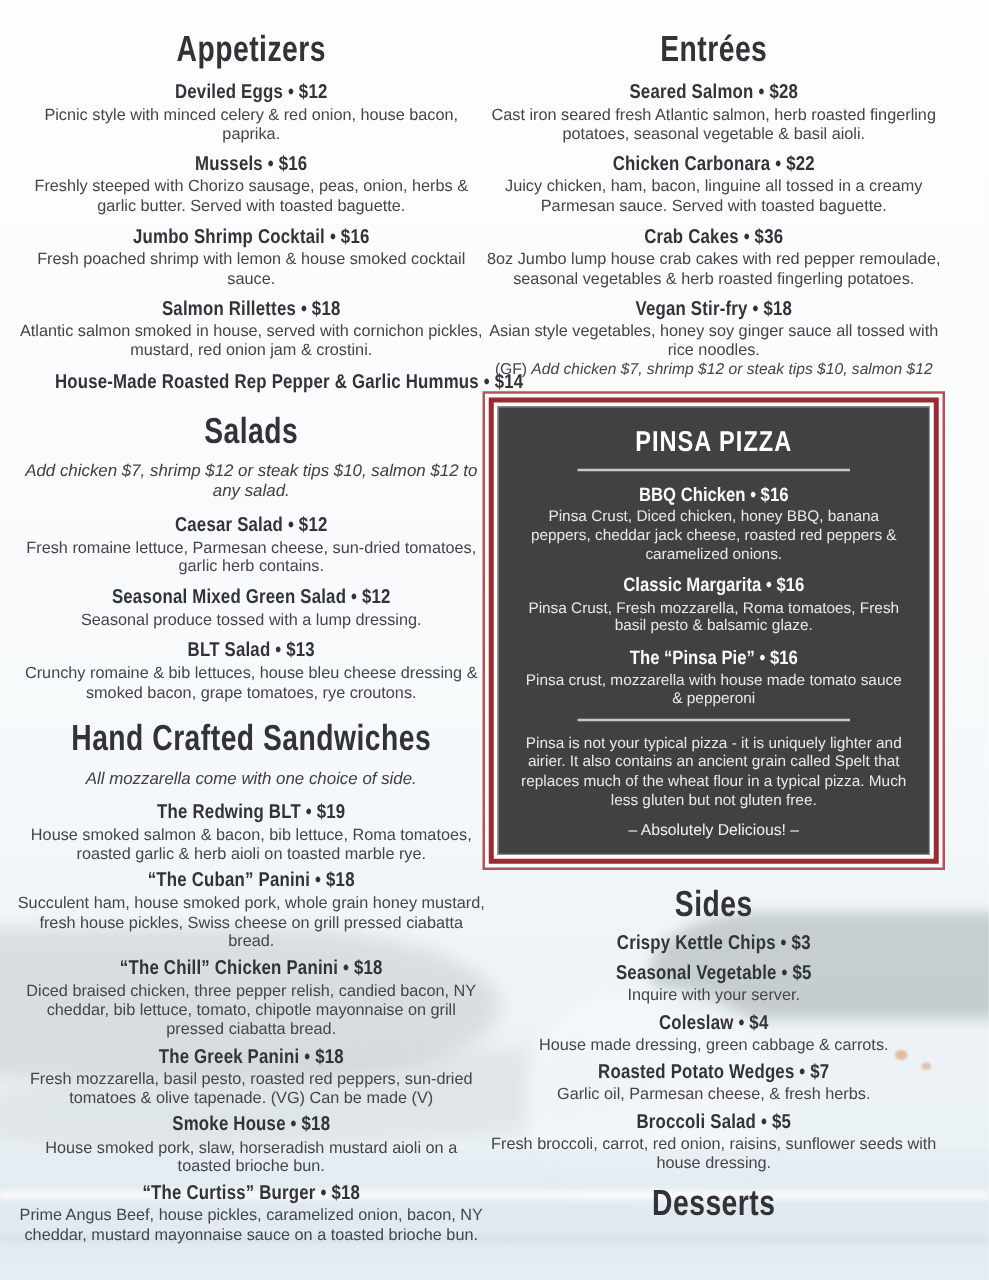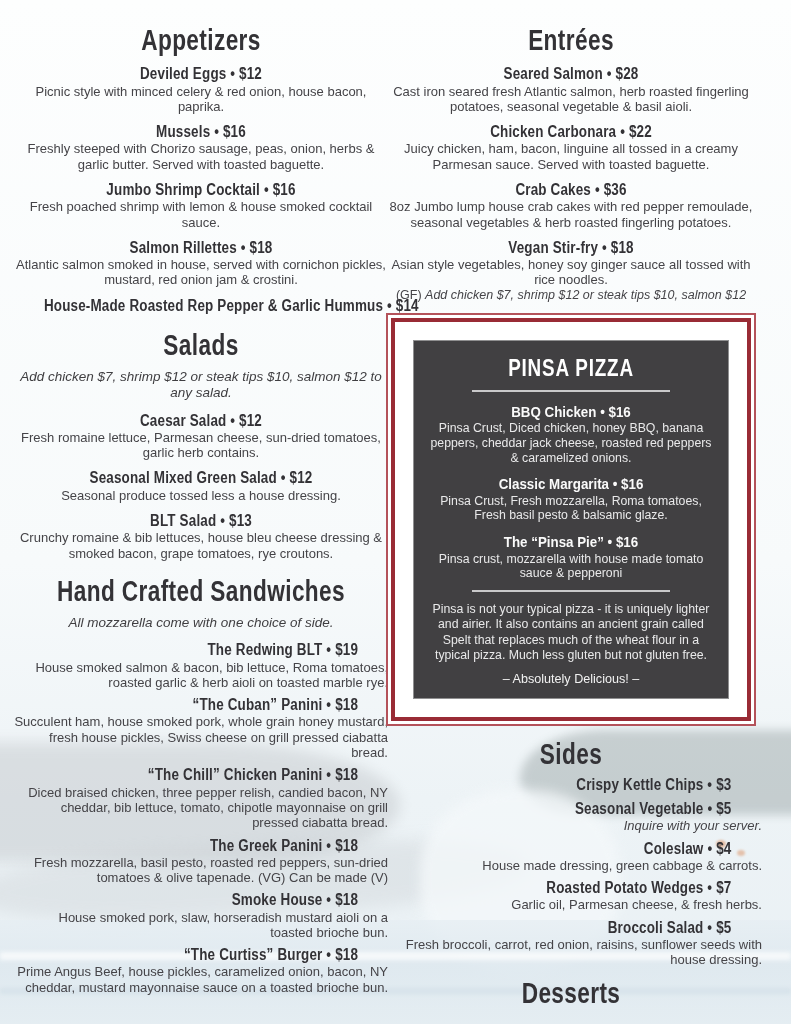--- a/index.html
+++ b/index.html
@@ -35,29 +35,29 @@
   .section-title.first{margin-top:0;}
   .section-note{font-style:italic;font-size:13.5px;color:#3f3e41;margin:0 0 9px;line-height:1.2;}
 
   .item{margin:0 0 8px;}
   .item-title{
     font-size:16px;font-weight:700;line-height:1.2;color:#333236;
     transform:scaleX(.84);transform-origin:center;white-space:nowrap;
     letter-spacing:.2px;
   }
   .item-desc{font-size:13px;line-height:1.18;color:#454448;}
-  .item-desc.italic{font-style:italic;}
-  .xtight .item{margin-bottom:5px;text-align:right;}
+  .item-desc.italic{}
+  .xtight .item{margin-bottom:5px;}
 
   .gf-line{font-size:12.5px;line-height:1.2;color:#454448;}
   .gf-note{font-style:italic;}
 
   
   .pinsa-outer{border:2px solid #b4525a;padding:3px;margin:10px 6px 12px;background:#ffffff;}
-  .pinsa-mid{border:4px solid #992b35;padding:18px;background:#ffffff;}
+  .pinsa-mid{border:4px solid #992b35;padding:3px;background:#ffffff;}
   .pinsa-box{background:#414042;color:#f2f2f2;padding:12px 16px 12px;border:1px solid #8f8f90;}
   .pinsa-title{
     font-size:23px;font-weight:700;color:#ffffff;letter-spacing:1px;
     transform:scaleX(.82);transform-origin:center;white-space:nowrap;margin:2px 0 0;
   }
   .pinsa-divider{height:2px;background:#c9c9ca;width:70%;margin:8px auto 10px;}
   .pinsa-item{margin-bottom:9px;}
   .pinsa-item-title{
     font-size:15.5px;font-weight:700;color:#fafafa;line-height:1.25;
     transform:scaleX(.86);transform-origin:center;white-space:nowrap;
@@ -110,21 +110,21 @@
 
   <div>
     <div class="section-title">Salads</div>
     <div class="section-note">Add chicken $7, shrimp $12 or steak tips $10, salmon $12 to any salad.</div>
     <div class="item">
       <div class="item-title">Caesar Salad • $12</div>
       <div class="item-desc">Fresh romaine lettuce, Parmesan cheese, sun-dried tomatoes, garlic herb contains.</div>
     </div>
     <div class="item">
       <div class="item-title">Seasonal Mixed Green Salad • $12</div>
-      <div class="item-desc">Seasonal produce tossed less a house dressing.</div>
+      <div class="item-desc">Seasonal produce tossed with a lump dressing.</div>
     </div>
     <div class="item">
       <div class="item-title">BLT Salad • $13</div>
       <div class="item-desc">Crunchy romaine &amp; bib lettuces, house bleu cheese dressing &amp; smoked bacon, grape tomatoes, rye croutons.</div>
     </div>
   </div>
 
   <div class="xtight">
     <div class="section-title">Hand Crafted Sandwiches</div>
     <div class="section-note">All mozzarella come with one choice of side.</div>

